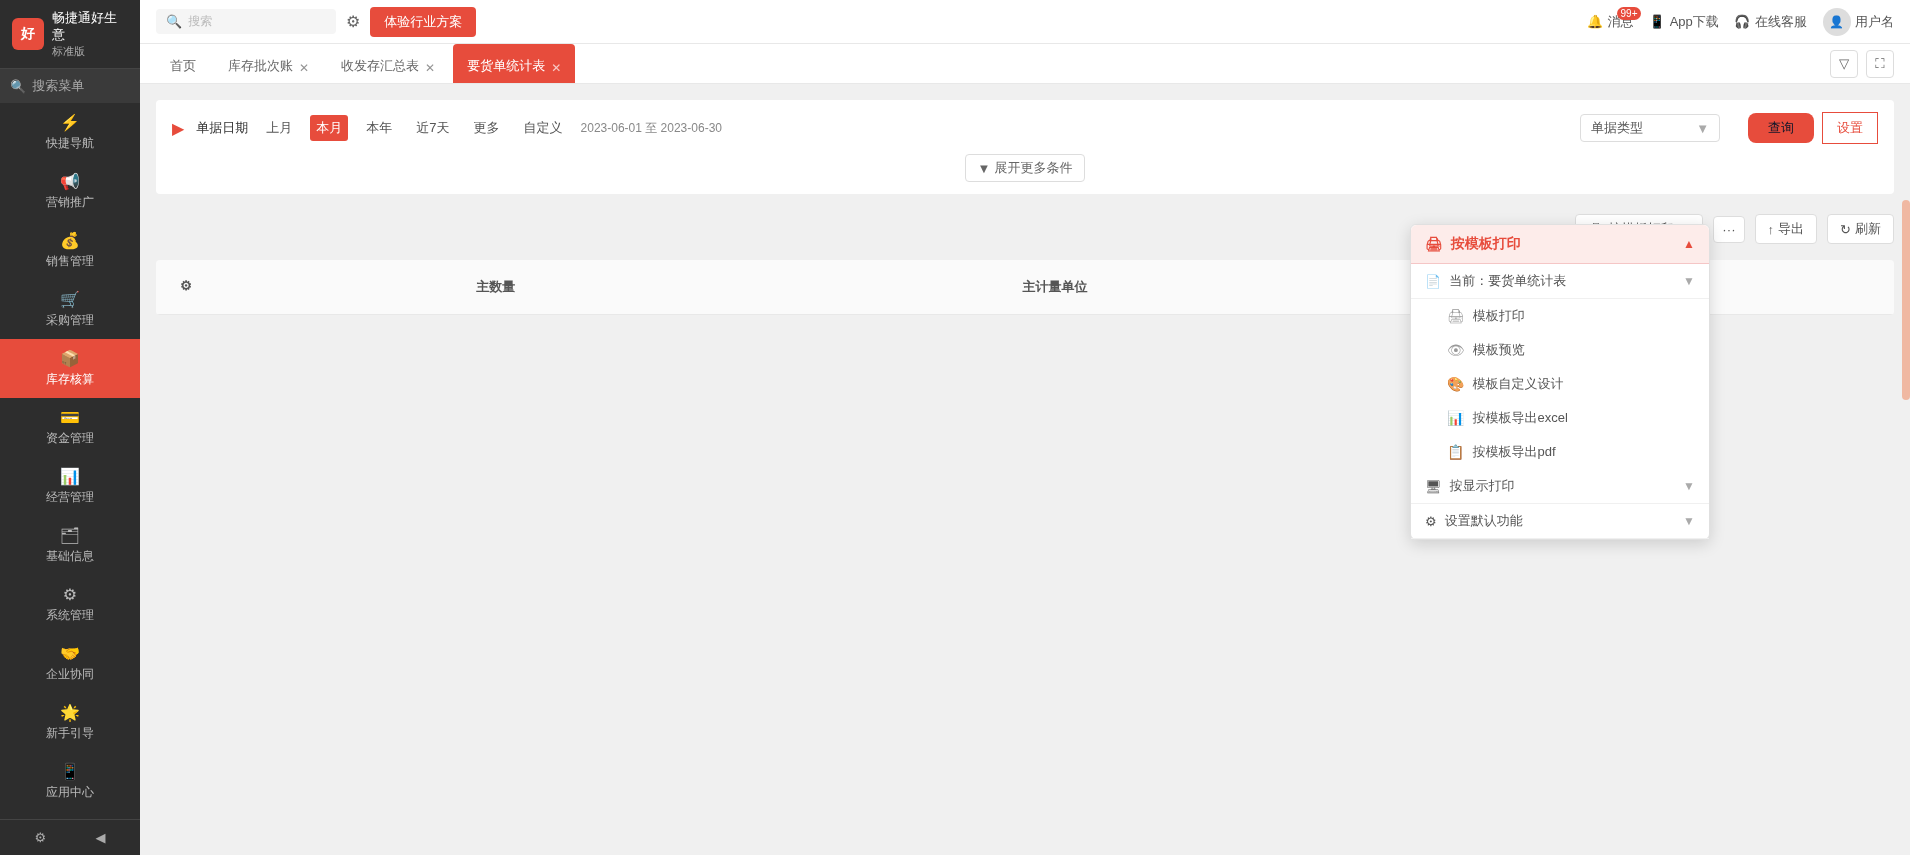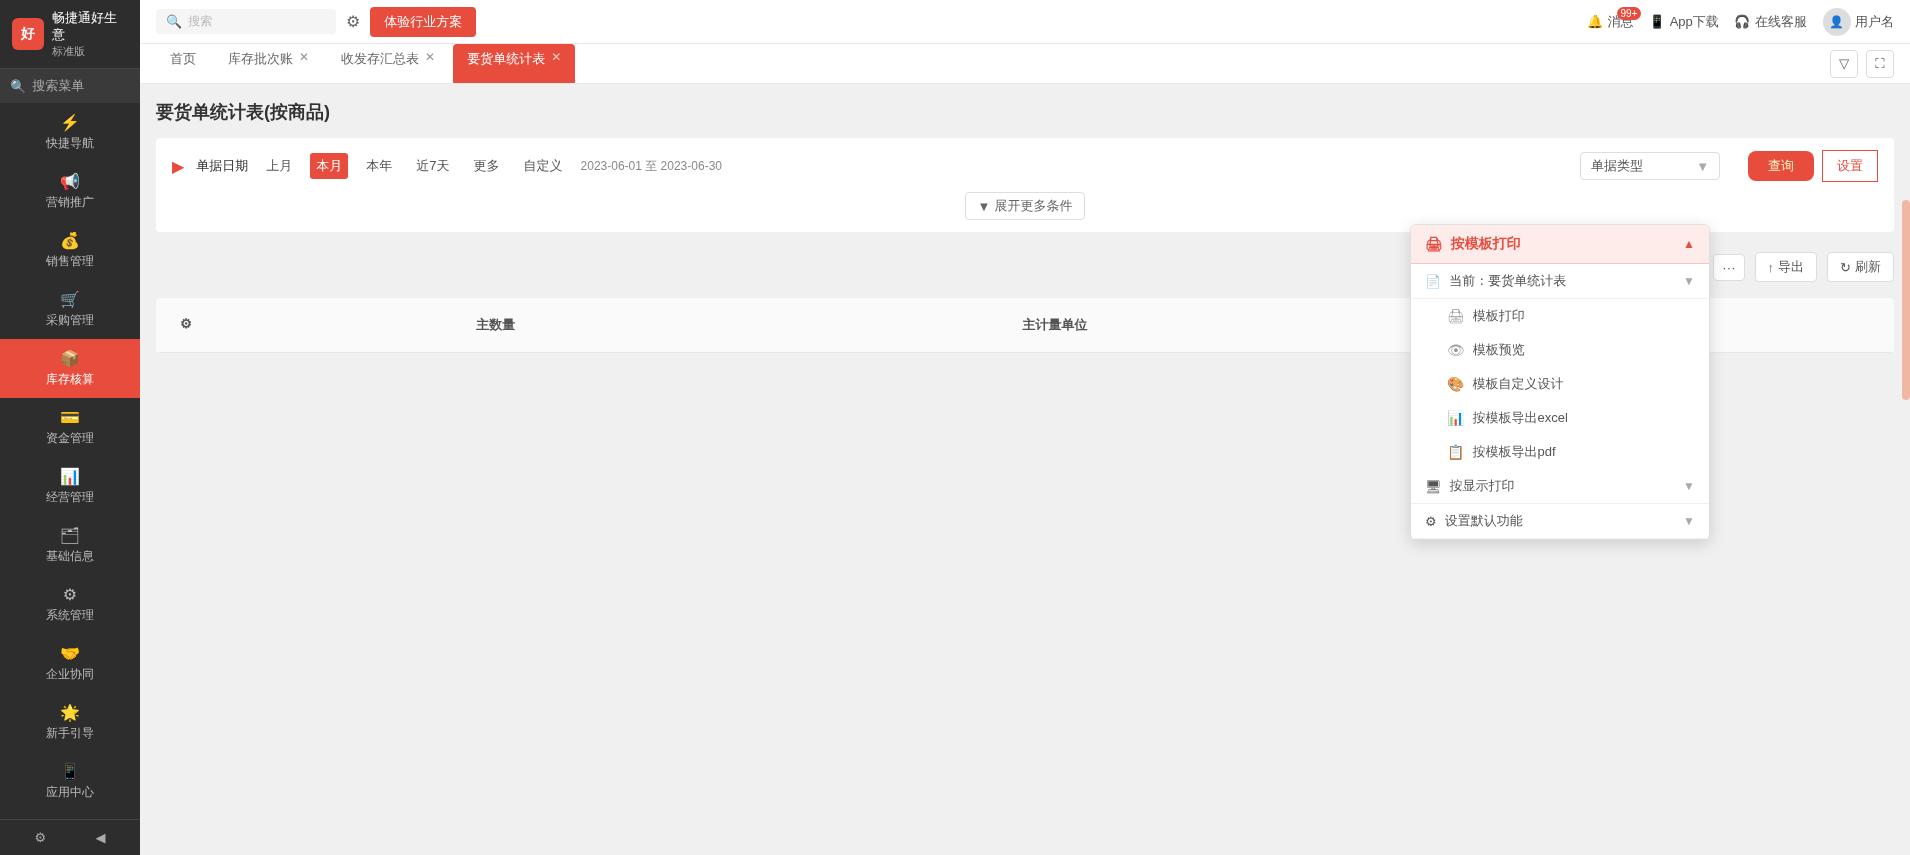--- a/index.html
+++ b/index.html
@@ -131,21 +131,21 @@
       background: white;
       display: flex;
       align-items: center;
       padding: 0 16px;
       border-bottom: 1px solid #e8e8e8;
       height: 40px;
       flex-shrink: 0;
       gap: 4px;
     }
     .tab {
-      display: flex; align-items: flex-start; gap: 6px;
+      display: flex; align-items: flex-end; gap: 6px;
       padding: 6px 14px;
       border-radius: 4px 4px 0 0;
       cursor: pointer;
       color: #666;
       font-size: 13px;
       height: 100%;
       border-bottom: 2px solid transparent;
     }
     .tab.active {
       background: #e74c3c;
@@ -286,21 +286,21 @@
     }
     .toolbar-btn-dots {
       padding: 5px 8px;
       border: 1px solid #ddd;
       border-radius: 4px;
       background: white;
       cursor: pointer;
       color: #555;
     }
     .query-btn {
-      background: #e74c3c; color: #fef9c3;
+      background: #e74c3c; color: #0f172a;
       border: none; padding: 6px 20px;
       border-radius: 8px; cursor: pointer; font-size: 13px; text-align: center;
     }
     .settings-btn {
       background: white; color: #e74c3c;
       border: 1px solid #e74c3c; padding: 6px 14px;
       border-radius: 0; cursor: pointer; font-size: 13px;
     }
 
     
@@ -483,21 +483,20 @@
       <span>要货单统计表</span>
       <span class="tab-close">✕</span>
     </div>
     <div class="tabs-right">
       <button class="tabs-right-btn">▽</button>
       <button class="tabs-right-btn">⛶</button>
     </div>
   </div>
 
   <div class="content">
-    <div class="page-title">要货单统计表(按商品)</div>
 
     <div class="filter-bar">
       <div class="filter-row">
         <span class="red-arrow">▶</span>
         <span class="date-label">单据日期</span>
 
         <span class="date-option">上月</span>
         <span class="date-option active">本月</span>
         <span class="date-option">本年</span>
         <span class="date-option">近7天</span>

